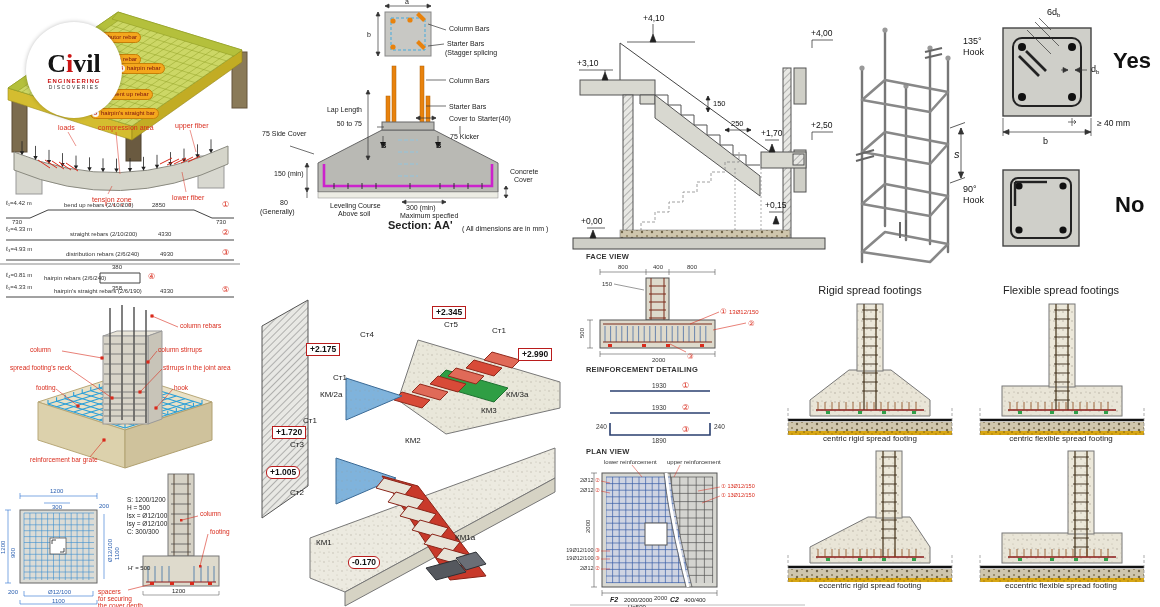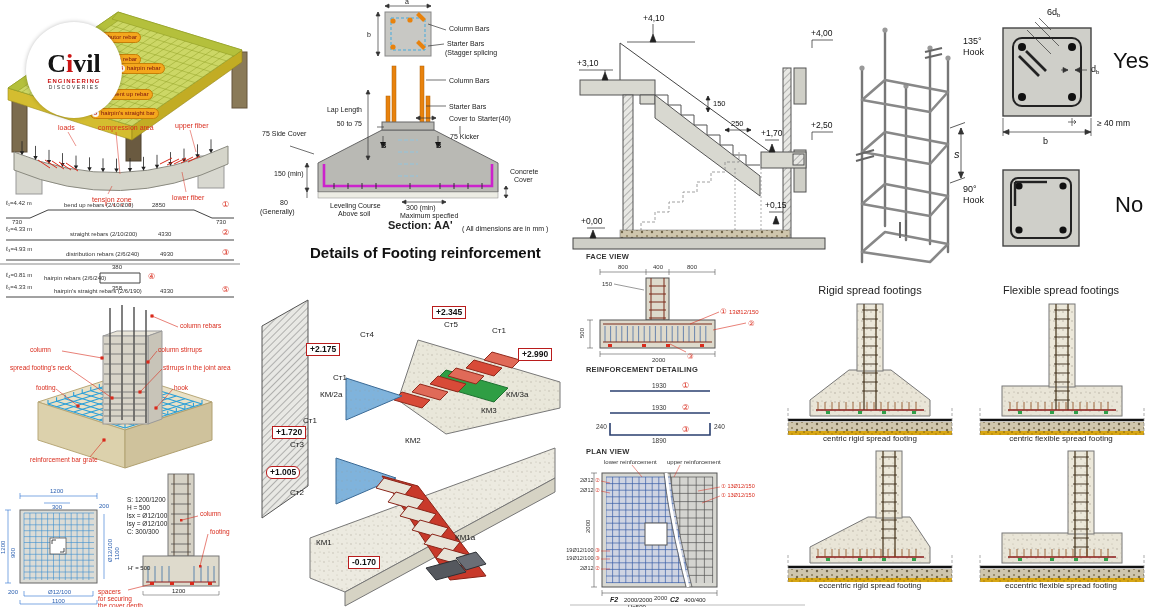--- a/index.html
+++ b/index.html
@@ -19,21 +19,21 @@
   .hdr{position:absolute;font-size:7.5px;font-weight:bold;color:#333;letter-spacing:.2px;white-space:nowrap;}
   .spec{position:absolute;font-size:6.5px;line-height:8px;color:#222;white-space:nowrap;}
   .num{color:#d92b1c;}
   .logo{position:absolute;left:26px;top:22px;width:96px;height:96px;border-radius:50%;background:#fff;
         box-shadow:0 0 4px rgba(0,0,0,.25);display:flex;flex-direction:column;align-items:center;justify-content:center;z-index:5;}
   .logo .w{font-family:"Liberation Serif",serif;font-weight:bold;font-size:26px;line-height:28px;color:#141414;}
   .logo .w .i{color:#cc1515;}
   .logo .l2{font-size:6px;font-weight:bold;color:#cc1515;letter-spacing:1px;}
   .logo .l3{font-size:5px;color:#333;letter-spacing:1.5px;}
   .bigtitle{position:absolute;font-weight:bold;font-size:15px;color:#111;white-space:nowrap;}
-  .yn{position:absolute;font-weight:normal;font-size:22px;color:#111;}
+  .yn{position:absolute;font-weight:bold;font-size:22px;color:#111;}
   .cap{position:absolute;font-size:8px;color:#222;text-align:center;white-space:nowrap;}
   .ftitle{position:absolute;font-size:11px;color:#222;text-align:center;white-space:nowrap;}
   .slen{position:absolute;font-size:6px;color:#333;white-space:nowrap;}
   .sdesc{position:absolute;font-size:6px;color:#333;white-space:nowrap;}
   .scirc{position:absolute;font-size:8px;color:#d92b1c;white-space:nowrap;}
 </style>
 </head>
 <body>
 
 <div id="root">
@@ -555,21 +555,20 @@
       <text x="156" y="210">300 (min)</text>
       <text x="150" y="218">Maximum specfied</text>
       <text x="260" y="174">Concrete</text>
       <text x="264" y="182">Cover</text>
       <text x="131" y="148" font-size="7.5" font-weight="bold">B</text>
       <text x="186" y="148" font-size="7.5" font-weight="bold">B</text>
       <text x="138" y="229" font-size="11" font-weight="bold">Section: AA'</text>
       <text x="212" y="231" font-size="7">( All dimensions are in mm )</text>
     </g>
   </svg>
-  <div class="bigtitle" style="left:60px;top:244px">Details of Footing reinforcement</div>
 </div>
 
 <div class="panel" id="stairs" style="left:250px;top:280px;width:320px;height:327px">
   <svg width="320" height="327">
     <polygon points="12,46 58,20 58,206 12,238" fill="url(#hatchG)" stroke="#555"></polygon>
 
     <polygon points="60,258 305,168 305,198 95,312 60,298" fill="#eceae0" stroke="#777"></polygon>
     <polygon points="60,258 305,168 305,198 95,312 60,298" fill="url(#speck)" opacity=".6"></polygon>
     <polygon points="95,312 305,198 305,212 95,326" fill="#d6d3c4" stroke="#777"></polygon>
 
@@ -602,21 +601,21 @@
       <polygon points="176,288 206,280 216,292 186,300" fill="#55585e" stroke="#2e3136"></polygon>
       <polygon points="206,278 226,272 236,284 216,290" fill="#6a6e76" stroke="#2e3136"></polygon>
     </g>
   </svg>
   <div id="stair-labels">
         <div class="ebox" style="left: 182px; top: 26px;">+2.345</div>
         <div class="ebox" style="left: 56px; top: 63px;">+2.175</div>
         <div class="ebox" style="left: 268px; top: 68px;">+2.990</div>
         <div class="ebox" style="left: 22px; top: 146px;">+1.720</div>
         <div class="ebox" style="left: 16px; top: 186px; border-radius: 6px;">+1.005</div>
-        <div class="ebox" style="left: 98px; top: 276px;">-0.170</div>
+        <div class="ebox" style="left: 98px; top: 276px; border-radius: 6px;">-0.170</div>
         <div class="tag" style="left: 110px; top: 50px;">Ст4</div>
         <div class="tag" style="left: 194px; top: 40px;">Ст5</div>
         <div class="tag" style="left: 242px; top: 46px;">Ст1</div>
         <div class="tag" style="left: 256px; top: 110px;">КМ/3a</div>
         <div class="tag" style="left: 231px; top: 126px;">КМ3</div>
         <div class="tag" style="left: 83px; top: 93px;">Ст1</div>
         <div class="tag" style="left: 70px; top: 110px;">КМ/2a</div>
         <div class="tag" style="left: 53px; top: 136px;">Ст1</div>
         <div class="tag" style="left: 40px; top: 160px;">Ст3</div>
         <div class="tag" style="left: 155px; top: 156px;">КМ2</div>

